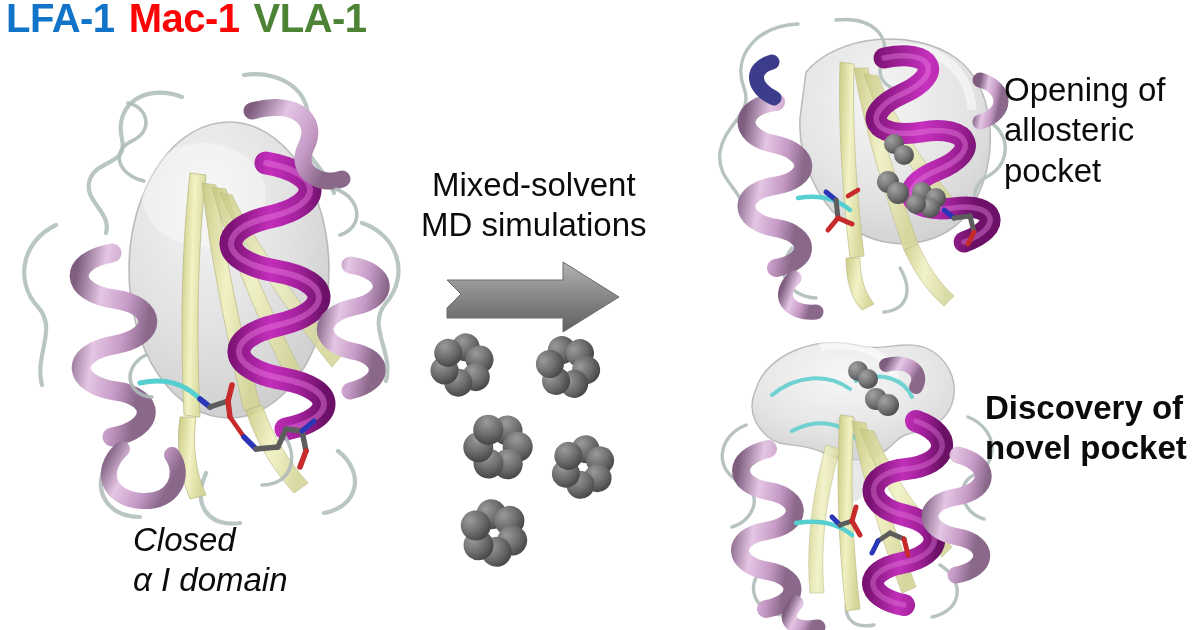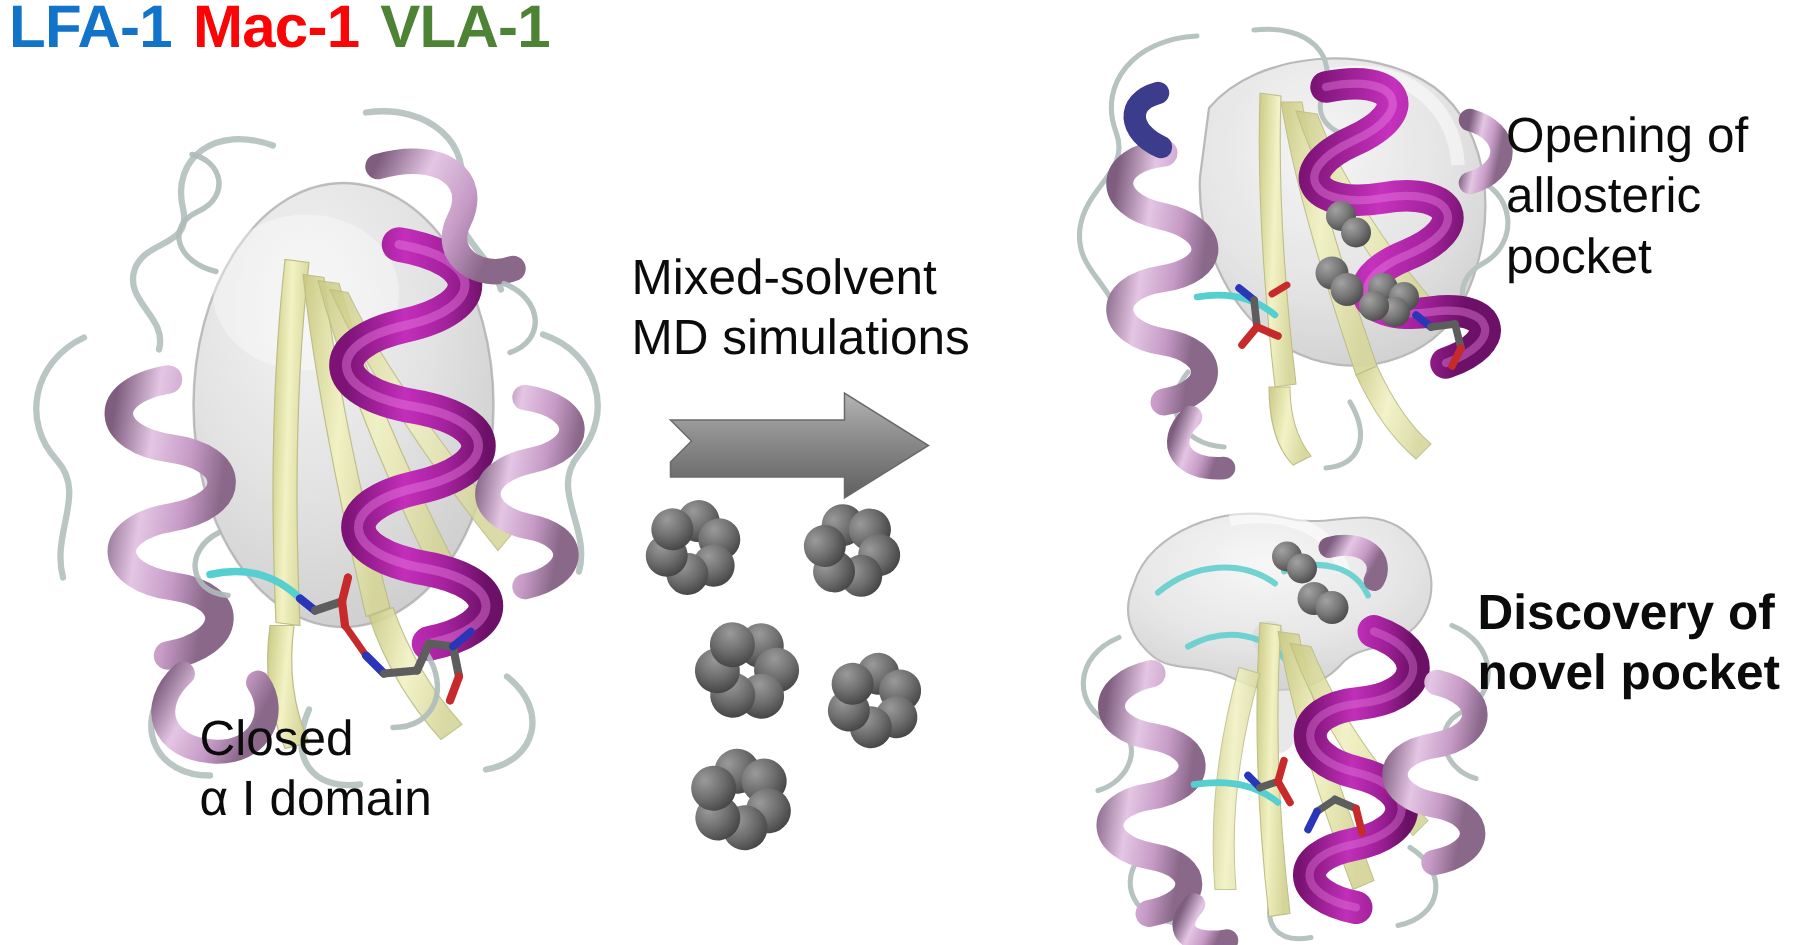--- a/index.html
+++ b/index.html
@@ -10,22 +10,22 @@
   
   #title-row{left:6px;top:-2px;display:flex;align-items:baseline;gap:14px;
              font-size:40px;font-weight:bold;letter-spacing:-0.5px;line-height:1;}
   #title-row span{white-space:nowrap;}
   .t-lfa{color:#1174c8;}
   .t-mac{color:#fb0406;}
   .t-vla{color:#4d8335;}
 
   
   .caption{font-size:33px;line-height:1.22;color:#0b0b0b;white-space:pre-line;}
-  #mid-caption{left:421px;top:165px;}
-  #closed-caption{left:133px;top:472px;}
+  #mid-caption{left:421px;top:165px;text-align:center;}
+  #closed-caption{left:133px;top:520px;font-style:italic;}
   #top-caption{left:1004px;top:70px;}
   #bot-caption{left:985px;top:388px;font-weight:bold;}
 
   
   #panel-left{left:-6px;top:55px;width:430px;height:470px;}
   #panel-top{left:688px;top:10px;width:330px;height:305px;}
   #panel-bot{left:700px;top:325px;width:318px;height:305px;}
   #arrow-box{left:443px;top:258px;width:180px;height:78px;}
   #probes-box{left:420px;top:335px;width:215px;height:250px;}
   svg{display:block;overflow:visible;}

